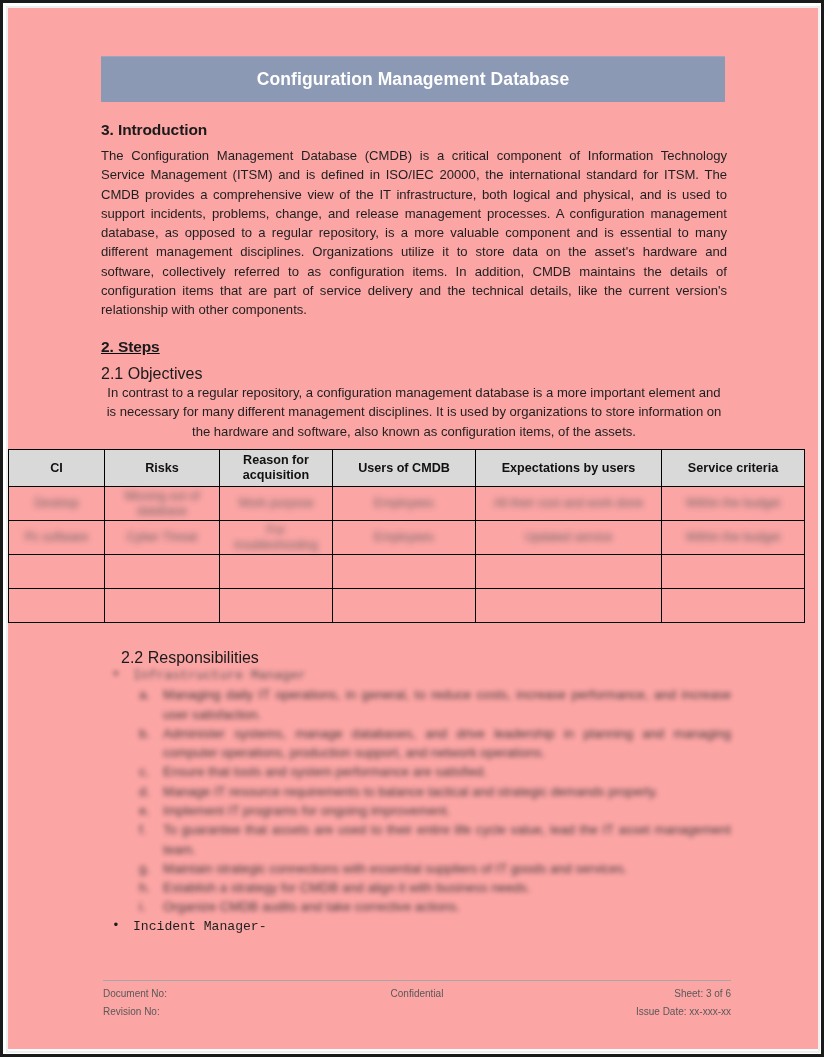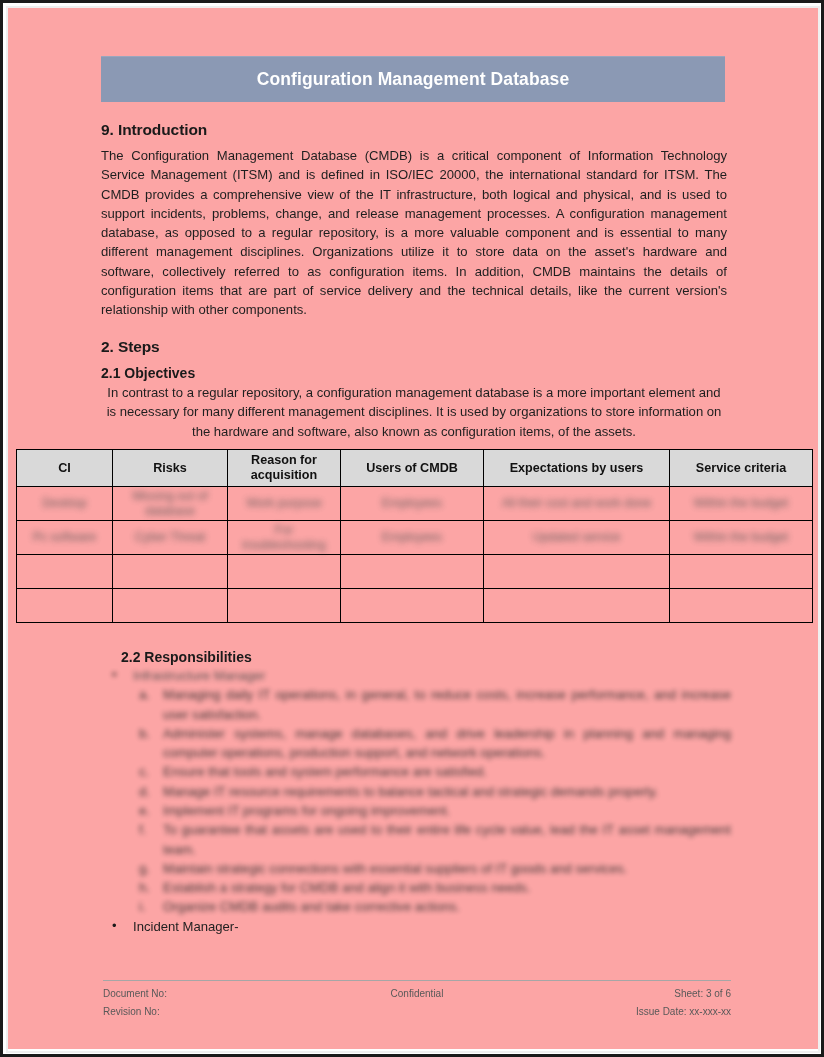--- a/index.html
+++ b/index.html
@@ -73,40 +73,40 @@
   }
   h2.sec-heading {
     margin: 0;
     font-size: 15.5px;
     font-weight: bold;
     color: #1a1a1a;
     letter-spacing: -0.1px;
   }
   h3.sub-heading {
     margin: 0;
-    font-size: 14px;
-    font-weight: bold;
+    font-size: 16px;
+    font-weight: normal;
     color: #1a1a1a;
   }
   p.body-text {
     margin: 0;
     font-size: 13.1px;
     line-height: 19.3px;
     color: #1f1f1f;
     text-align: justify;
     text-justify: inter-word;
   }
   p.body-left {
     text-align: center;
   }
 
   
   #cmdb-table {
     position: absolute;
-    left: 8px;
+    left: 0;
     top: 441px;
     width: 796px;
     border-collapse: collapse;
     table-layout: fixed;
   }
   #cmdb-table th,
   #cmdb-table td {
     border: 1px solid #000000;
     padding: 0;
     vertical-align: middle;
@@ -152,20 +152,21 @@
     left: 93px;
     top: 658px;
     width: 630px;
   }
   .bullet-row {
     position: relative;
     padding-left: 32px;
     font-size: 13.1px;
     line-height: 19.2px;
     color: #1f1f1f;
+    font-family: Liberation Mono, monospace;
   }
   .bullet-row::before {
     content: "\2022";
     position: absolute;
     left: 11px;
     top: -1px;
     font-size: 13px;
     color: #1a1a1a;
   }
   .bullet-row.blurred {
@@ -222,27 +223,27 @@
 
 <div id="page-frame">
   <div id="page-inner">
     <div id="page-surface">
 
       <div id="title-banner">
         <span class="title-text">Configuration Management Database</span>
       </div>
 
       <div class="content-col" style="top:113px;">
-        <h2 class="sec-heading">9. Introduction</h2>
+        <h2 class="sec-heading">3. Introduction</h2>
       </div>
       <div class="content-col" style="top:138px;">
         <p class="body-text">The Configuration Management Database (CMDB) is a critical component of Information Technology Service Management (ITSM) and is defined in ISO/IEC 20000, the international standard for ITSM. The CMDB provides a comprehensive view of the IT infrastructure, both logical and physical, and is used to support incidents, problems, change, and release management processes. A configuration management database, as opposed to a regular repository, is a more valuable component and is essential to many different management disciplines. Organizations utilize it to store data on the asset's hardware and software, collectively referred to as configuration items. In addition, CMDB maintains the details of configuration items that are part of service delivery and the technical details, like the current version's relationship with other components.</p>
       </div>
 
-      <div class="content-col" style="top:330px;">
+      <div class="content-col" style="top:330px;text-decoration:underline;">
         <h2 class="sec-heading">2. Steps</h2>
       </div>
 
       <div class="content-col" style="top:357px;">
         <h3 class="sub-heading">2.1 Objectives</h3>
       </div>
       <div class="content-col" style="top:375px;">
         <p class="body-text body-left">In contrast to a regular repository, a configuration management database is a more important element and is necessary for many different management disciplines. It is used by organizations to store information on the hardware and software, also known as configuration items, of the assets.</p>
       </div>
 

